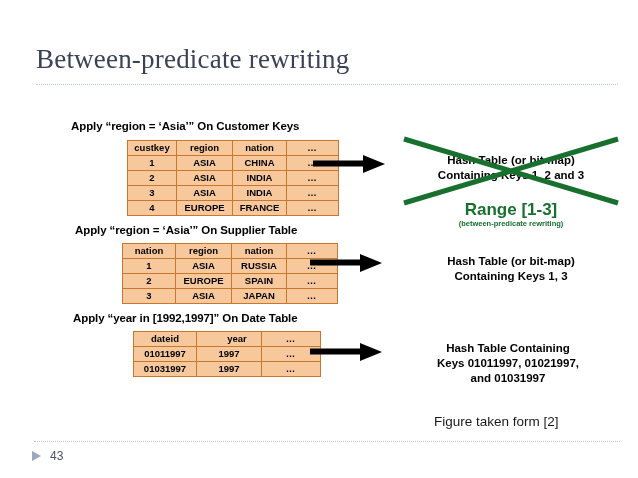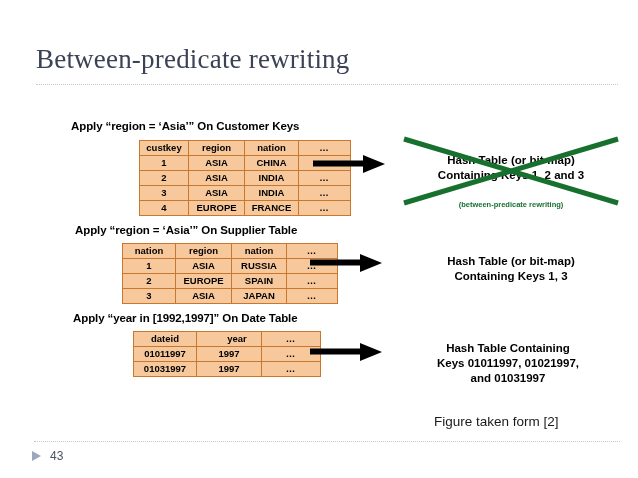--- a/index.html
+++ b/index.html
@@ -65,21 +65,21 @@
     text-align: center;
     padding: 0;
     height: 14px;
     line-height: 14px;
     background: #F7C89B;
     font-weight: bold;
     white-space: nowrap;
   }
   .data-table .dots { letter-spacing: 1px; }
 
-  #table-customer { left: 139px; top: 140px; border-radius: 30px; }
+  #table-customer { left: 127px; top: 140px; border-radius: 30px; }
   #table-customer .c0 { width: 48px; }
   #table-customer .c1 { width: 55px; }
   #table-customer .c2 { width: 53px; }
   #table-customer .c3 { width: 51px; }
 
   #table-supplier { left: 122px; top: 243px; }
   #table-supplier .c0 { width: 52px; }
   #table-supplier .c1 { width: 55px; }
   #table-supplier .c2 { width: 54px; }
   #table-supplier .c3 { width: 50px; }
@@ -234,20 +234,21 @@
   <div>Hash Table (or bit-map)</div>
   <div>Containing Keys 1, 2 and 3</div>
 </div>
 
 <svg class="cross-out" viewBox="0 0 222 72">
   <line x1="4" y1="4" x2="218" y2="68" stroke="#17702E" stroke-width="5"></line>
   <line x1="218" y1="4" x2="4" y2="68" stroke="#17702E" stroke-width="5"></line>
 </svg>
 
 <div class="range-box">
+  <div class="range-main">Range [1-3]</div>
   <div class="range-sub">(between-predicate rewriting)</div>
 </div>
 
 <div class="apply-label" id="apply-supplier">Apply “region = ‘Asia’” On Supplier Table</div>
 
 <table class="data-table" id="table-supplier">
   <thead>
     <tr>
       <th class="c0">nation</th>
       <th class="c1">region</th>

